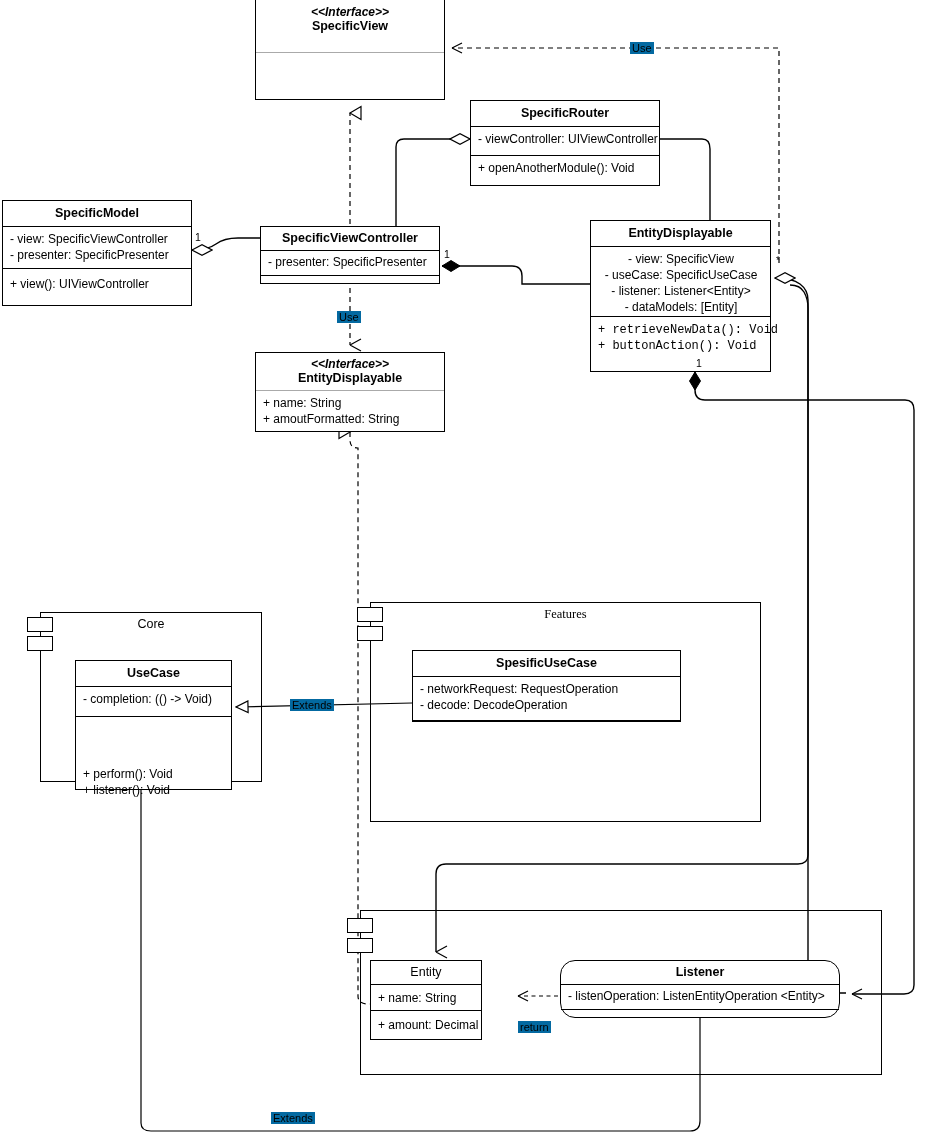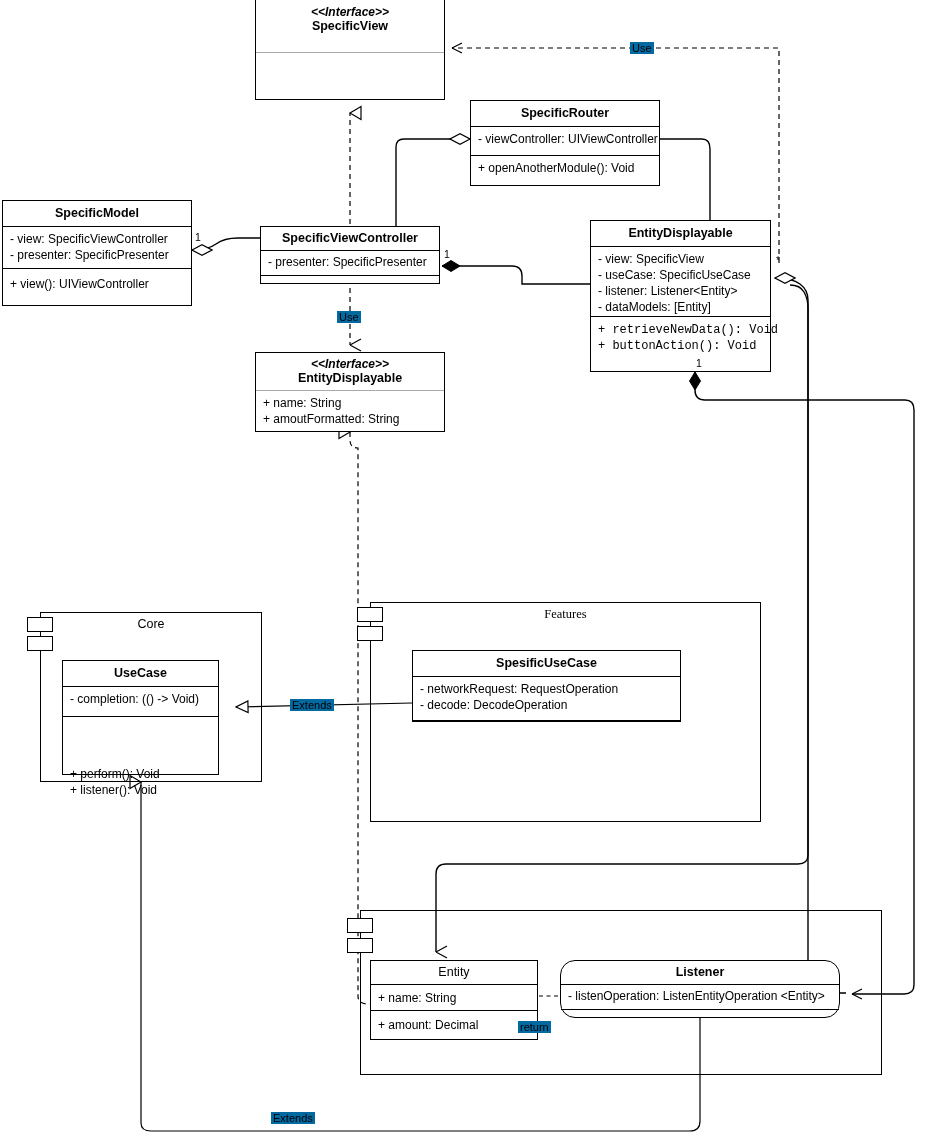--- a/index.html
+++ b/index.html
@@ -156,21 +156,21 @@
     <div class="sec attrs" style="height:25px;padding-top:3px;">
       <div>- presenter: SpecificPresenter</div>
     </div>
     <div class="sec last" style="height:5px;"></div>
   </div>
 
   <div class="umlbox" style="left:590px;top:220px;width:181px;height:152px;">
     <div class="sec">
       <div class="hdr">EntityDisplayable</div>
     </div>
-    <div class="sec attrs" style="height:70px;">
+    <div class="sec attrs" style="height:70px;text-align:center;">
       <div>- view: SpecificView</div>
       <div>- useCase: SpecificUseCase</div>
       <div>- listener: Listener&lt;Entity&gt;</div>
       <div>- dataModels: [Entity]</div>
     </div>
     <div class="sec last attrs" style="padding-top:5px;font-family:Liberation Mono, monospace;">
       <div>+ retrieveNewData(): Void</div>
       <div>+ buttonAction(): Void</div>
     </div>
   </div>
@@ -181,21 +181,21 @@
         <span class="stereo">&lt;&lt;Interface&gt;&gt;</span>
         <span>EntityDisplayable</span>
       </div>
     </div>
     <div class="sec last attrs">
       <div>+ name: String</div>
       <div>+ amoutFormatted: String</div>
     </div>
   </div>
 
-  <div class="umlbox" style="left:62px;top:660px;width:157px;height:115px;">
+  <div class="umlbox" style="left:75px;top:660px;width:157px;height:130px;">
     <div class="sec">
       <div class="hdr">UseCase</div>
     </div>
     <div class="sec attrs" style="height:30px;">
       <div>- completion: (() -&gt; Void)</div>
     </div>
     <div class="sec last attrs" style="padding-top:7px;margin-top:42px;">
       <div>+ perform(): Void</div>
       <div>+ listener(): Void</div>
     </div>
@@ -205,21 +205,21 @@
     <div class="sec">
       <div class="hdr">SpesificUseCase</div>
     </div>
     <div class="sec attrs" style="height:44px;">
       <div>- networkRequest: RequestOperation</div>
       <div>- decode: DecodeOperation</div>
     </div>
     <div class="sec last" style="height:4px;"></div>
   </div>
 
-  <div class="umlbox" style="left:370px;top:960px;width:168px;height:80px;">
+  <div class="umlbox" style="left:370px;top:960px;width:112px;height:80px;">
     <div class="sec">
       <div class="hdr plain" style="padding:4px 2px;">Entity</div>
     </div>
     <div class="sec attrs" style="height:26px;padding-top:5px;">
       <div>+ name: String</div>
     </div>
     <div class="sec last attrs" style="padding-top:6px;">
       <div>+ amount: Decimal</div>
     </div>
   </div>

